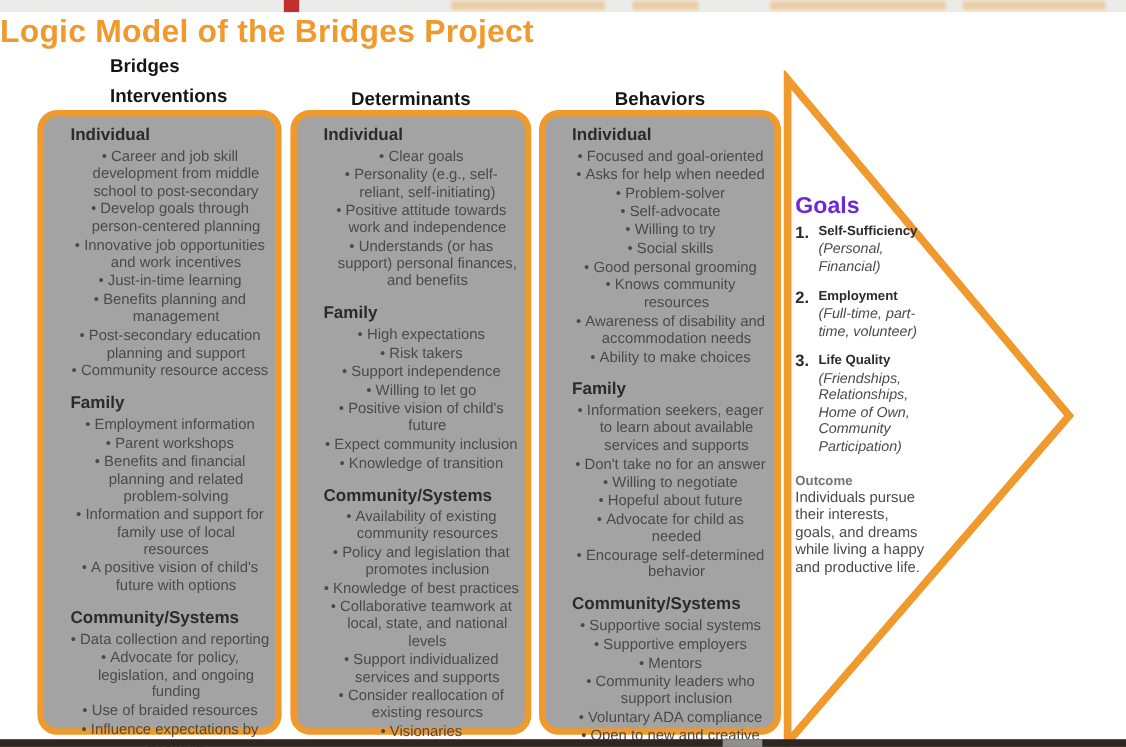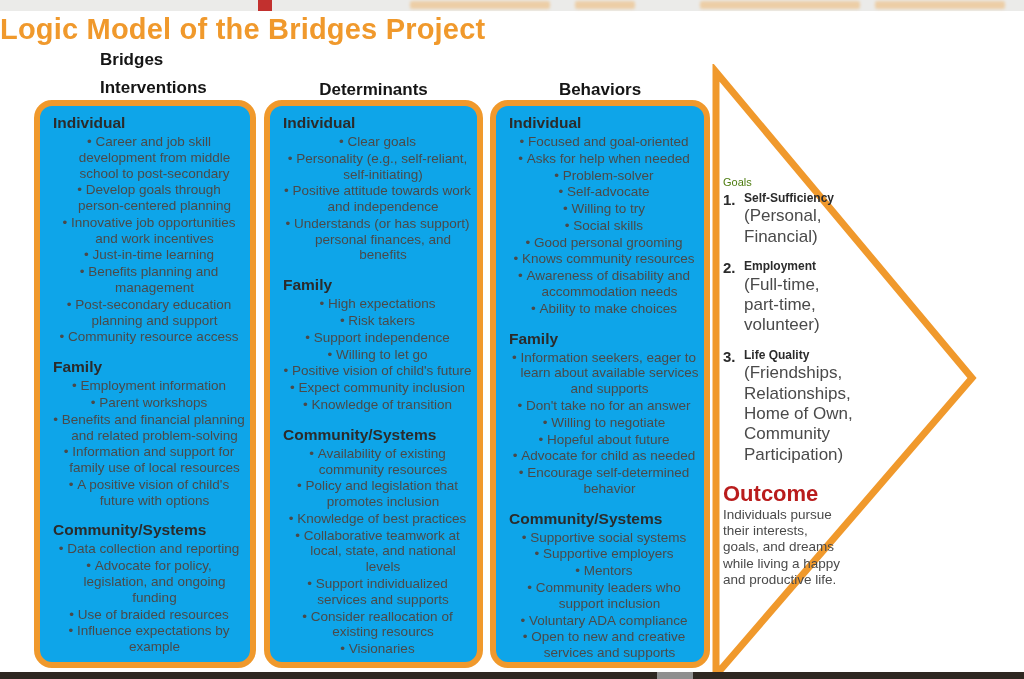--- a/index.html
+++ b/index.html
@@ -23,45 +23,45 @@
 
   
   .col-header { position:absolute; font-weight:bold; color:#151515; font-size:17px; line-height:28px; }
   #hdr0 { left:68px; top:46px; text-align:left;margin-left:32px; }
   #hdr1 { left:264px; top:76px; width:219px; text-align:center; }
   #hdr2 { left:490px; top:76px; width:220px; text-align:center; }
 
   
   .panel {
     position:absolute; top:100px; height:568px; box-sizing:border-box;
-    border:6px solid var(--accent); border-radius:18px; background:#0ea5e9;
-    padding:8px 5px 6px 13px;
+    border:6px solid var(--accent); border-radius:18px; background:#a3a3a3;
+    padding:8px 5px 6px 24px;
   }
   #panel0 { left:34px;  width:222px; }
   #panel1 { left:264px; width:219px; }
   #panel2 { left:490px; width:220px; }
 
   .sec-heading { font-weight:bold; font-size:15.5px; color:#2b2b2b; margin:13px 0 2px; }
   .sections .sec-heading:first-child { margin-top:0; }
   .items { list-style:none; margin:0; padding:0; font-size:13.5px; color:#4a4a4a; line-height:1.17;text-align:center; }
   .items li { padding-left:11px; text-indent:-11px; margin-bottom:1px; }
   .items li::before { content:"\2022\00a0"; }
 
   
   .arrow-svg { position:absolute; left:708px; top:64px; width:296px; height:615px; }
   .arrow-svg polygon { fill:#ffffff; stroke:var(--accent); stroke-width:7; stroke-linejoin:miter; }
 
   .arrow-text { position:absolute; left:723px; top:176px; width:132px; }
-  .goals-heading { font-weight:normal; font-size:11px; color:#4d7c0f; margin-bottom:3px; }
+  .goals-heading { font-weight:bold; font-size:21px; color:#6d28d9; margin-bottom:3px; }
   .goal { display:flex; margin-bottom:12px; }
   .goal-num { flex:none; width:21px; font-weight:bold; font-size:15px; color:#2b2b2b; line-height:1.2; }
   .goal-name { font-weight:bold; font-size:12px; color:#2b2b2b; line-height:1.2; }
-  .goal-detail { font-size:17px; color:#4a4a4a; line-height:1.2; margin-top:1px; }
+  .goal-detail { font-size:13px; color:#4a4a4a; line-height:1.2; margin-top:1px;font-style:italic; }
   .outcome { margin-top:16px; }
-  .outcome-heading { font-weight:bold; font-size:22px; color:#b91c1c; }
+  .outcome-heading { font-weight:bold; font-size:12px; color:#737373; }
   .outcome-text { font-size:13.5px; color:#4a4a4a; line-height:1.2; width:122px; }
 
   
   .bottom-bar { position:absolute; left:0; top:672px; width:1024px; height:7px; background:var(--bottom-bar); }
   .bottom-gray { position:absolute; left:657px; top:672px; width:36px; height:7px; background:#8f8f8f; }
 </style>
 </head>
 <body>
 
 <div class="stage">

